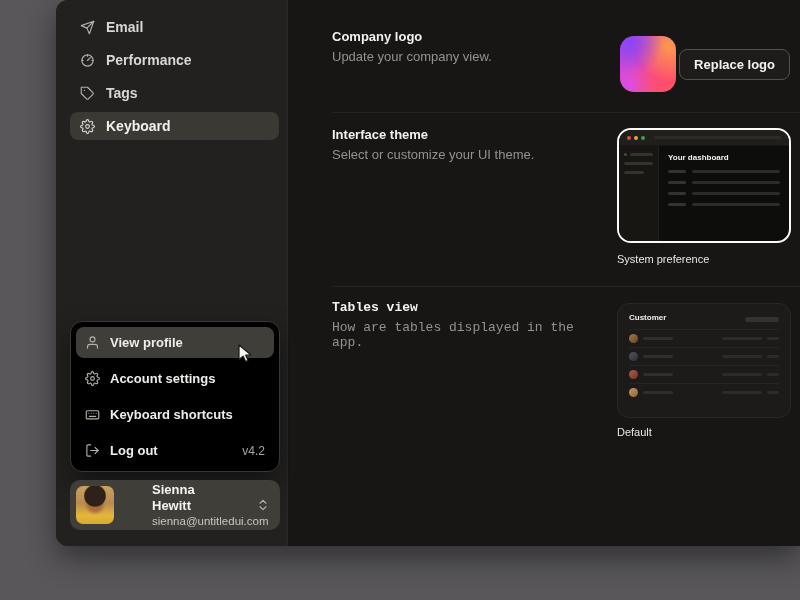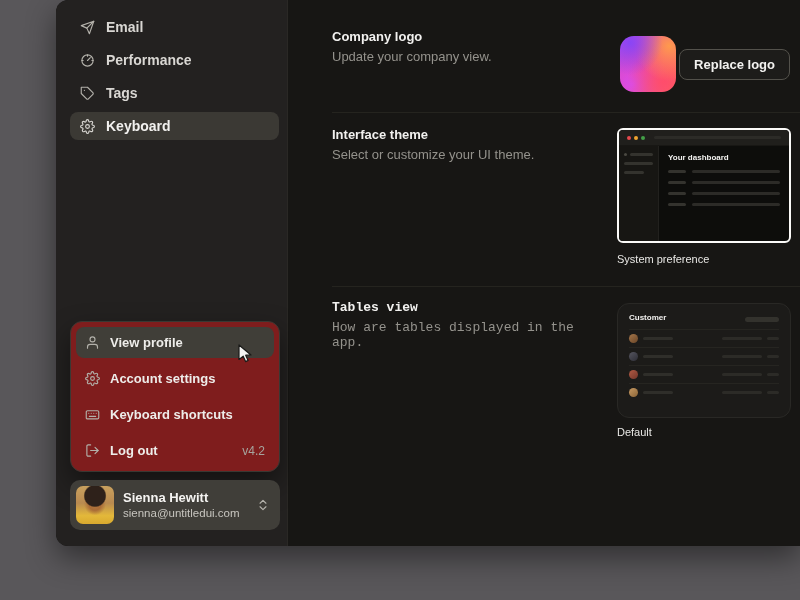--- a/index.html
+++ b/index.html
@@ -28,35 +28,35 @@
     display:flex; align-items:center; gap:11px; height:28px; margin-bottom:5px;
     padding:0 10px; border-radius:8px; color:#d9d7d3; font-size:14px; font-weight:600;
     cursor:default;
   }
   .nav-item.active { background:#3b3934; color:#f2f1ef; }
   .icon { display:inline-flex; align-items:center; justify-content:center; flex:0 0 auto; }
   .icon svg { display:block; }
   
   .menu {
     position:absolute; left:14px; top:321px; width:210px;
-    background:#7f1d1d; border:1px solid #3a3833; border-radius:12px;
+    background:#000000; border:1px solid #3a3833; border-radius:12px;
     padding:5px; box-shadow:0 12px 28px rgba(0,0,0,.45);
   }
   .menu-item {
     display:flex; align-items:center; gap:10px; height:31px; margin-bottom:5px;
     padding:0 9px; border-radius:8px; color:#eeedea; font-size:13px; font-weight:600;
   }
   .menu-item:last-child { margin-bottom:0; }
   .menu-item.hovered { background:#403e38; }
   .menu-badge { margin-left:auto; color:#a6a49e; font-size:12px; font-weight:400; }
   
   .user-card {
     position:absolute; left:14px; top:480px; width:210px; height:50px;
     background:#403e39; border-radius:10px;
-    display:flex; align-items:center; padding:6px 10px 6px 6px;
+    display:flex; align-items:center; padding:6px 10px 6px 6px;gap:29px;
   }
   .avatar {
     width:38px; height:38px; border-radius:7px; flex:0 0 auto;
     background:
       radial-gradient(circle at 50% 26%, #2e211a 0%, #2e211a 30%, rgba(46,33,26,0) 34%),
       radial-gradient(circle at 50% 48%, #b5793f 0%, #a96b36 22%, rgba(0,0,0,0) 40%),
       linear-gradient(180deg, #c9a15e 0%, #b98a50 45%, #e3b83a 78%, #d9a92e 100%);
   }
   .user-meta { margin-left:9px; line-height:1.25; min-width:0; }
   .user-name { color:#f5f4f2; font-size:13px; font-weight:700; }
@@ -81,21 +81,21 @@
   .btn-secondary {
     position:absolute; right:10px; top:49px; height:31px; padding:0 14px;
     display:inline-flex; align-items:center;
     background:#1d1c1a; border:1px solid #53514b; border-radius:8px;
     color:#f2f1ef; font-size:13px; font-weight:600; cursor:default;
   }
   
   .caption { position:absolute; left:328px; font-size:11px; color:#e9e8e5; }
   .theme-card {
     position:absolute; left:328px; top:128px; width:174px; height:115px;
-    border:2px solid #fbfaf8; border-radius:6px; background:#0d0d0b; overflow:hidden;
+    border:2px solid #fbfaf8; border-radius:14px; background:#0d0d0b; overflow:hidden;
   }
   .mini-window { position:absolute; inset:0; display:flex; flex-direction:column; }
   .mini-titlebar {
     height:16px; background:#201f1c; border-bottom:1px solid #181714;
     display:flex; align-items:center; gap:3px; padding:0 8px;
   }
   .dot { width:4px; height:4px; border-radius:50%; flex:0 0 auto; }
   .bar { height:3px; border-radius:2px; background:#2c2b27; }
   .mini-titlebar .bar { flex:1; margin-left:6px; background:#2c2b27; }
   .mini-body { flex:1; display:flex; min-height:0; }

